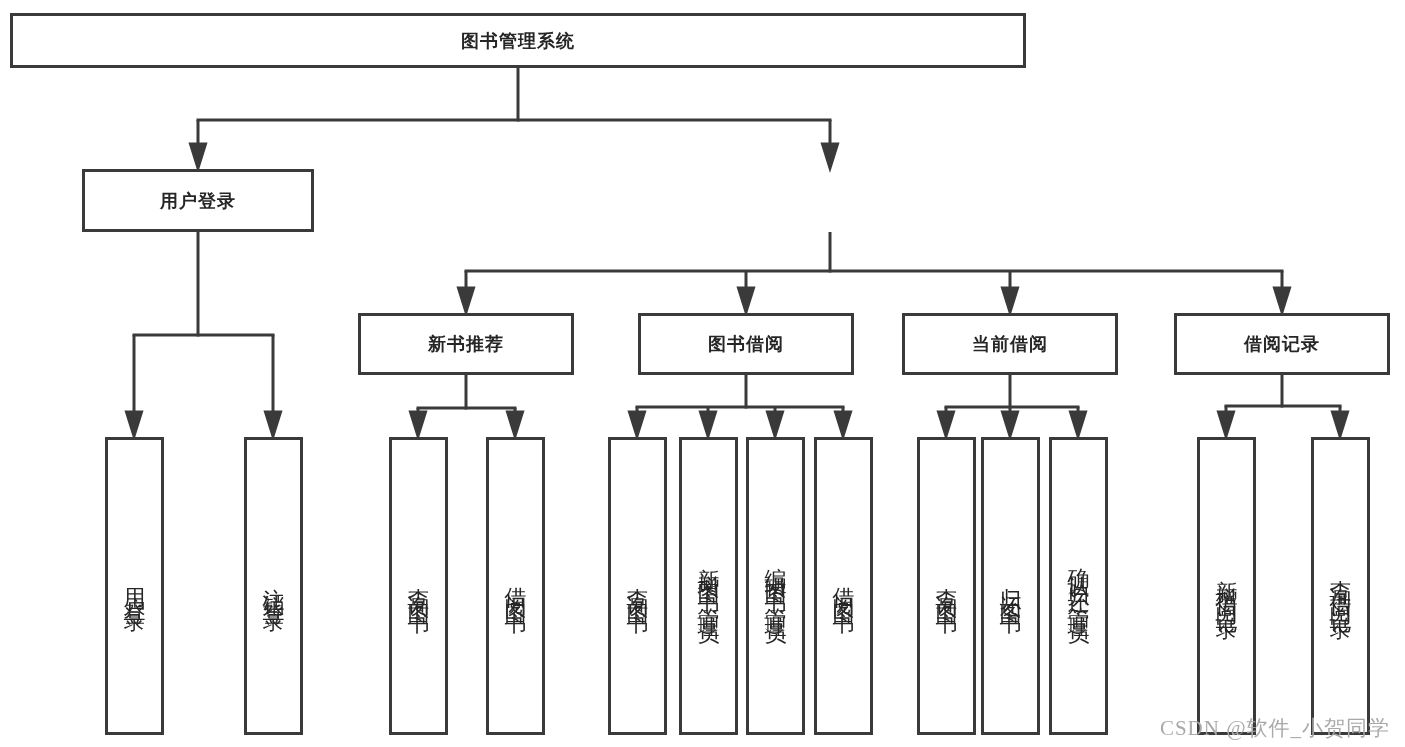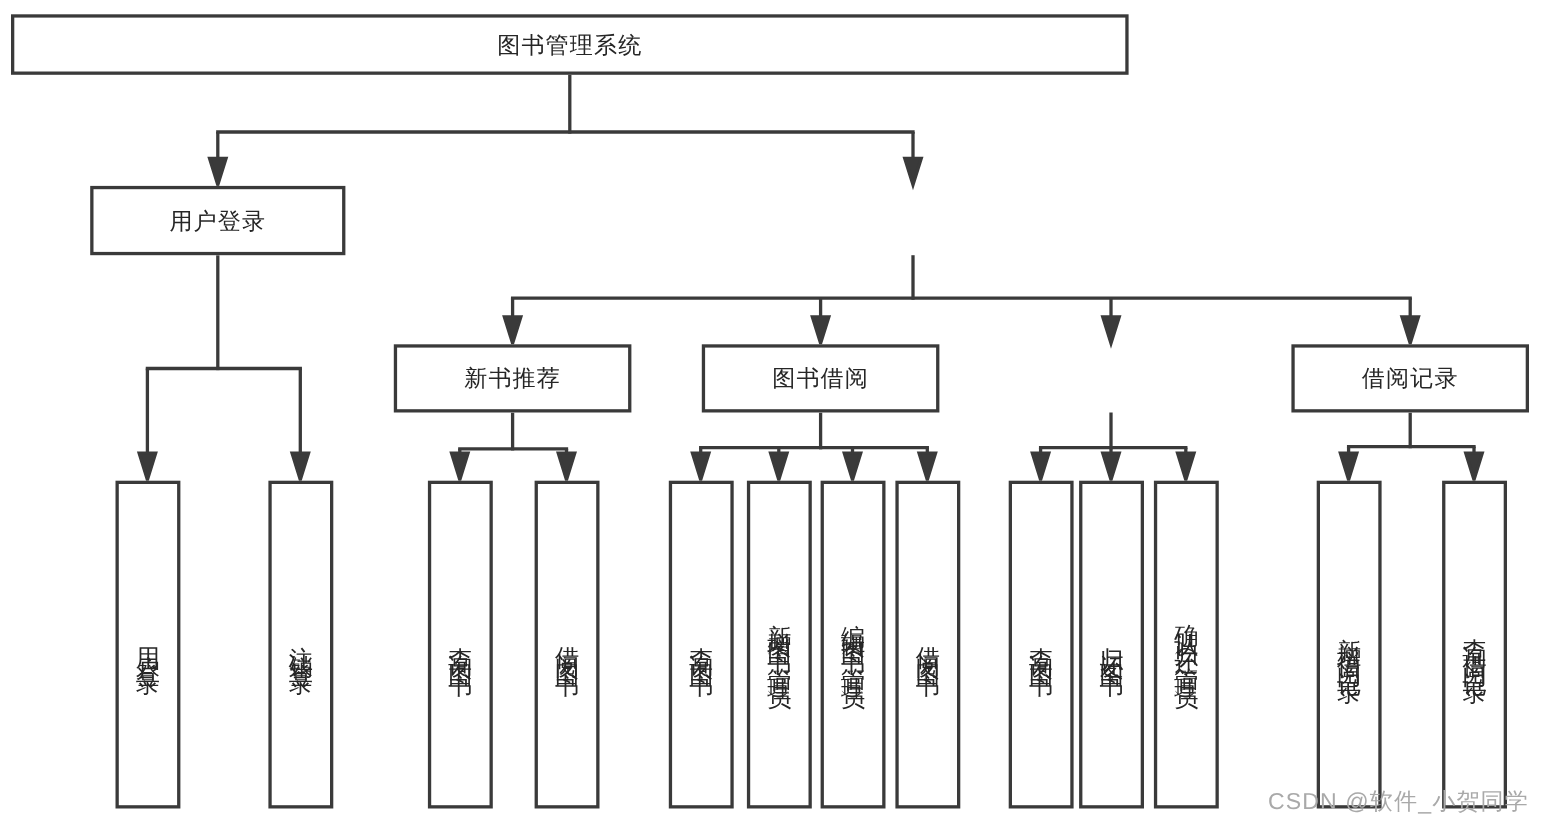--- a/index.html
+++ b/index.html
@@ -8,29 +8,29 @@
     background:#ffffff;
     font-family:"Liberation Sans","DejaVu Sans",sans-serif;
   }
   .wires { position:absolute; left:0; top:0; width:1405px; height:747px; }
   .box {
     position:absolute; box-sizing:border-box; background:#ffffff;
     border:3px solid #3a3a3a;
     display:flex; align-items:center; justify-content:center;
     color:#262626; z-index:2;
   }
-  .h-label { font-size:21px; letter-spacing:1px; white-space:nowrap; }
+  .h-label { font-size:18px; letter-spacing:1px; white-space:nowrap;font-weight:bold; }
   .v-label {
     writing-mode:vertical-rl; text-orientation:mixed;
     font-size:22px; letter-spacing:8px; line-height:1;
     white-space:nowrap;
   }
   .watermark {
     position:absolute; right:15px; top:714px; z-index:5;
-    font-size:21px; color:#a9a9a9; letter-spacing:1px; white-space:nowrap;
+    font-size:21px; color:#a9a9a9; letter-spacing:1px; white-space:nowrap;font-family:Liberation Serif, serif;
   }
 </style>
 </head>
 <body>
 
 <div class="stage">
 
   <svg class="wires" viewBox="0 0 1405 747" xmlns="http://www.w3.org/2000/svg">
     <g stroke="#3a3a3a" stroke-width="3" fill="#3a3a3a">
 
@@ -102,20 +102,23 @@
   <div class="box" style="left:82px;top:169px;width:232px;height:63px">
     <span class="h-label">用户登录</span>
   </div>
 
   <div class="box" style="left:358px;top:313px;width:216px;height:62px">
     <span class="h-label">新书推荐</span>
   </div>
   <div class="box" style="left:638px;top:313px;width:216px;height:62px">
     <span class="h-label">图书借阅</span>
   </div>
+  <div class="box" style="left:902px;top:313px;width:216px;height:62px">
+    <span class="h-label">当前借阅</span>
+  </div>
   <div class="box" style="left:1174px;top:313px;width:216px;height:62px">
     <span class="h-label">借阅记录</span>
   </div>
 
   <div class="box" style="left:105px;top:437px;width:59px;height:298px">
     <span class="v-label">用户登录</span>
   </div>
   <div class="box" style="left:244px;top:437px;width:59px;height:298px">
     <span class="v-label">注销登录</span>
   </div>

